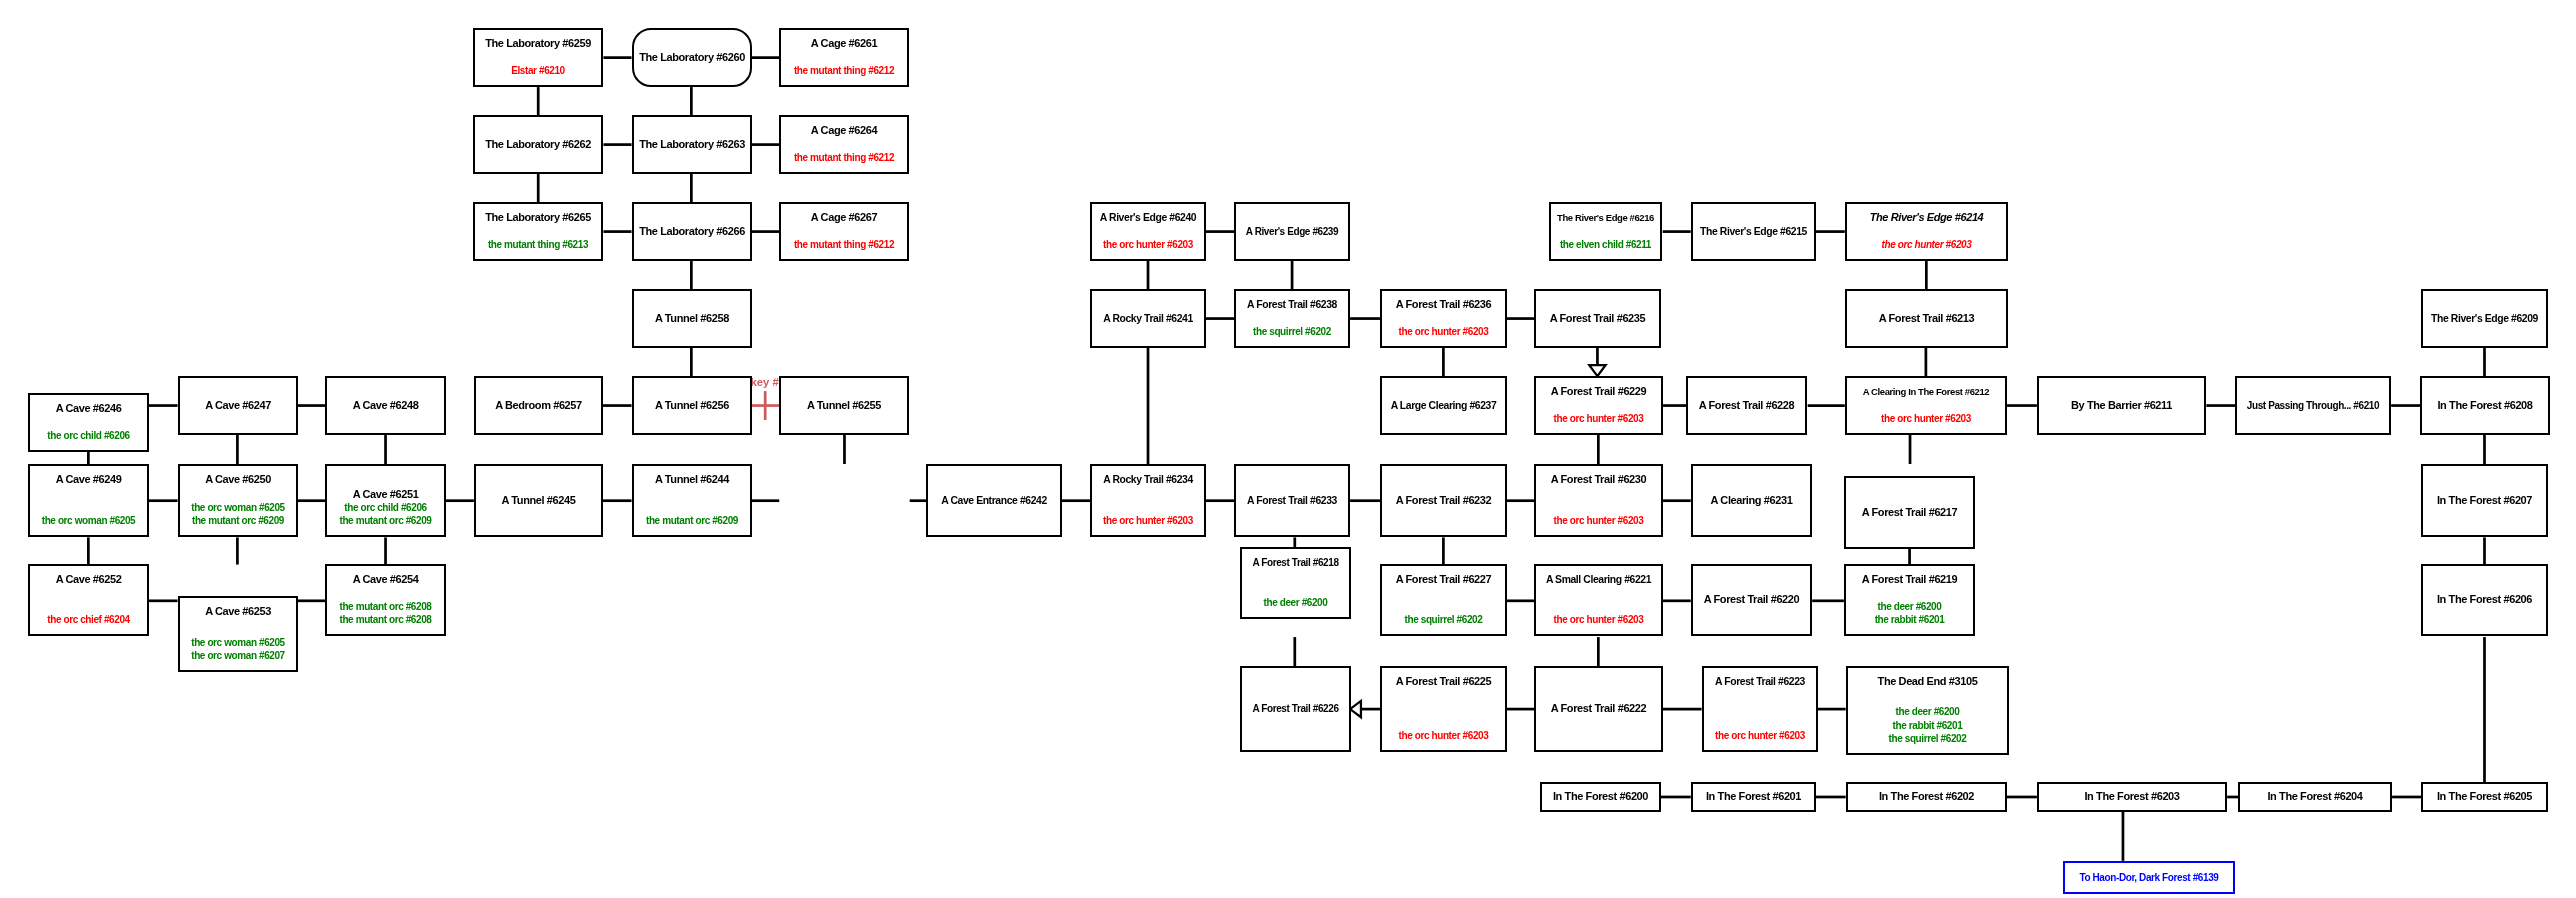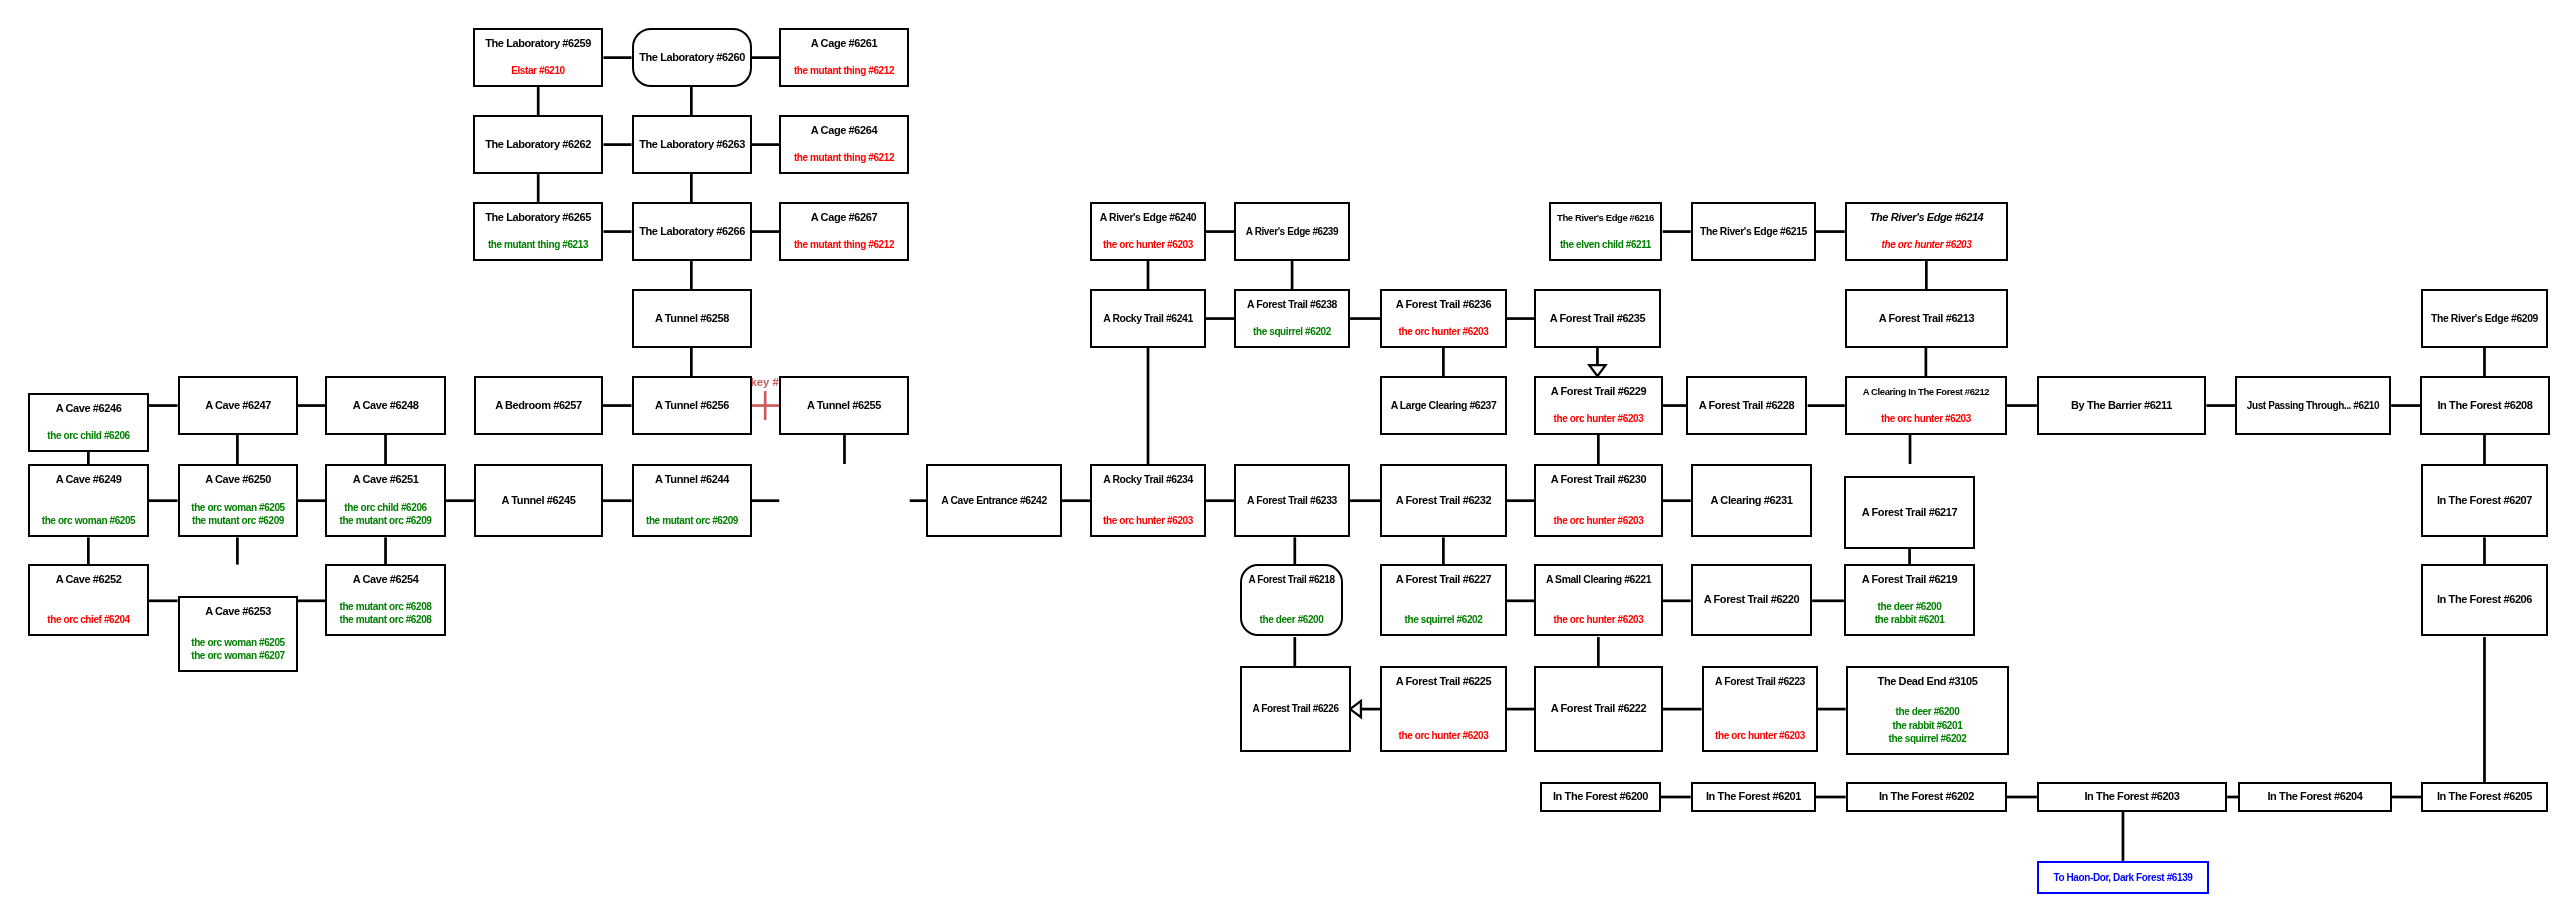--- a/index.html
+++ b/index.html
@@ -10,21 +10,21 @@
     display:flex;flex-direction:column;align-items:center;justify-content:center;
     text-align:center;font-size:11px;font-weight:bold;letter-spacing:-0.4px;
     line-height:13.6px;white-space:nowrap;color:#000000;
   }
   .room.has-contents{justify-content:space-between;padding:7.2px 1.8px 7.2px 1.8px;}
   .room-label{flex:none;}
   .room-contents{display:flex;flex-direction:column;gap:0.9px;flex:none;}
   .room-mob{font-size:10px;line-height:12.7px;}
   .mob-hostile{color:var(--hostile,#ff0000);}
   .mob-friendly{color:var(--friendly,#008000);}
-  .room.zone-exit{border-color:var(--exit,#0000ff);color:var(--exit,#0000ff);}
+  .room.zone-exit{border-color:var(--exit,#0000ff);color:var(--exit,#0000ff);margin-left:26px;}
 </style>
 </head>
 <body>
 
 <div id="map-canvas" style="width: 2576px; height: 899px; background: rgb(255, 255, 255);">
   <svg id="edge-layer" xmlns="http://www.w3.org/2000/svg" width="2576" height="899" viewBox="0 0 2843 992">
       <line x1="666" y1="63.5" x2="697" y2="63.5" stroke="#000000" stroke-width="3"></line>
       <line x1="829" y1="63.5" x2="860" y2="63.5" stroke="#000000" stroke-width="3"></line>
       <line x1="666" y1="159.5" x2="697" y2="159.5" stroke="#000000" stroke-width="3"></line>
       <line x1="829" y1="159.5" x2="860" y2="159.5" stroke="#000000" stroke-width="3"></line>
@@ -254,21 +254,21 @@
         <div class="room-mob mob-friendly">the orc woman #6205</div>
       </div>
     </div>
     <div class="room has-contents" style="left: 178px; top: 464px; width: 120px; height: 73px;">
       <div class="room-label">A Cave #6250</div>
       <div class="room-contents">
         <div class="room-mob mob-friendly">the orc woman #6205</div>
         <div class="room-mob mob-friendly">the mutant orc #6209</div>
       </div>
     </div>
-    <div class="room has-contents" style="left: 325px; top: 464px; width: 121px; height: 73px;">
+    <div class="room has-contents" style="left: 325px; top: 464px; width: 121px; height: 73px; justify-content: flex-end;">
       <div class="room-label">A Cave #6251</div>
       <div class="room-contents">
         <div class="room-mob mob-friendly">the orc child #6206</div>
         <div class="room-mob mob-friendly">the mutant orc #6209</div>
       </div>
     </div>
     <div class="room" style="left: 474px; top: 464px; width: 129px; height: 73px;">
       <div class="room-label">A Tunnel #6245</div>
     </div>
     <div class="room has-contents" style="left: 632px; top: 464px; width: 120px; height: 73px;">
@@ -320,21 +320,21 @@
         <div class="room-mob mob-friendly">the orc woman #6207</div>
       </div>
     </div>
     <div class="room has-contents" style="left: 325px; top: 564px; width: 121px; height: 72px;">
       <div class="room-label">A Cave #6254</div>
       <div class="room-contents">
         <div class="room-mob mob-friendly">the mutant orc #6208</div>
         <div class="room-mob mob-friendly">the mutant orc #6208</div>
       </div>
     </div>
-    <div class="room has-contents" style="left: 1240px; top: 564px; width: 103px; height: 72px; font-size: 10px; border-radius: 18px;">
+    <div class="room has-contents" style="left: 1240px; top: 547px; width: 111px; height: 72px; font-size: 10px;">
       <div class="room-label">A Forest Trail #6218</div>
       <div class="room-contents">
         <div class="room-mob mob-friendly">the deer #6200</div>
       </div>
     </div>
     <div class="room has-contents" style="left: 1380px; top: 564px; width: 127px; height: 72px;">
       <div class="room-label">A Forest Trail #6227</div>
       <div class="room-contents">
         <div class="room-mob mob-friendly">the squirrel #6202</div>
       </div>

